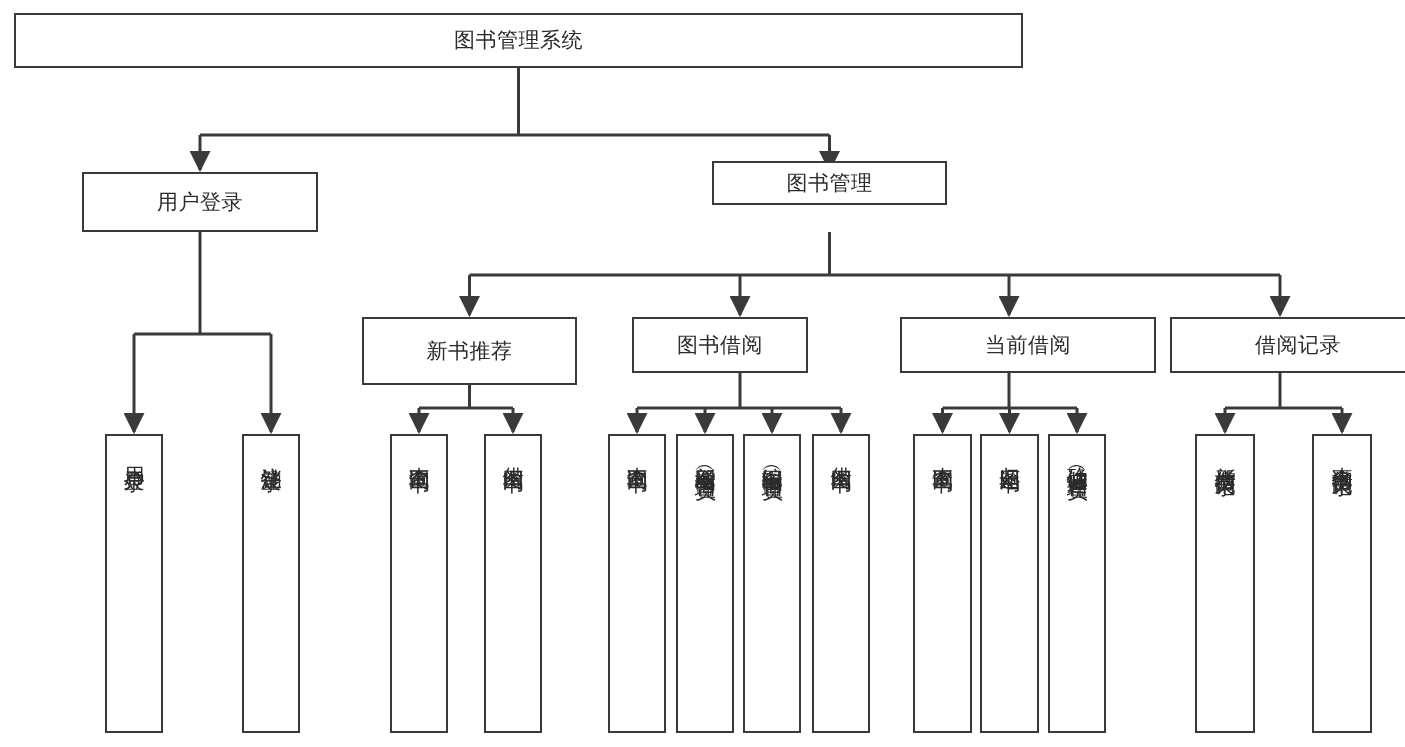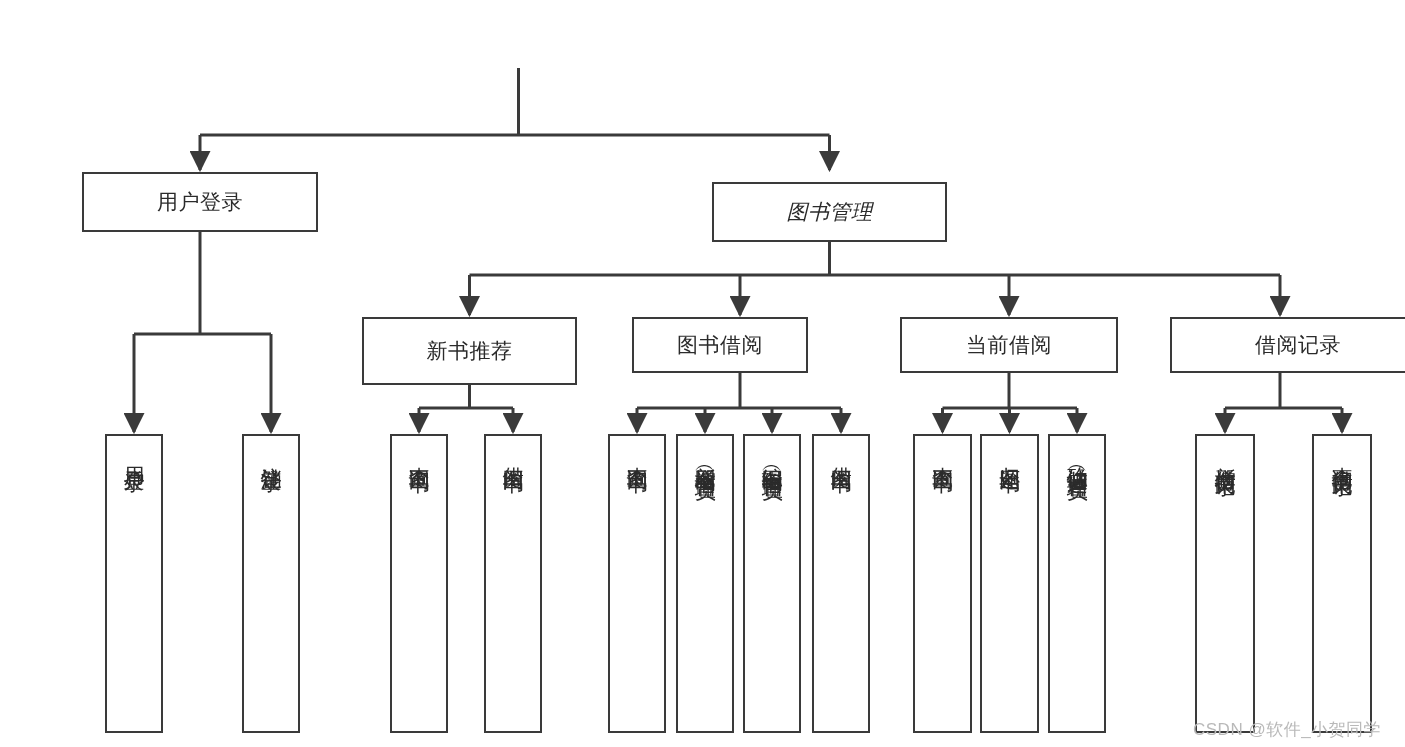--- a/index.html
+++ b/index.html
@@ -102,38 +102,41 @@
         <path d="M 942.5 408 L 942.5 432" marker-end="url(#arrow)"></path>
         <path d="M 1009.5 408 L 1009.5 432" marker-end="url(#arrow)"></path>
         <path d="M 1077 408 L 1077 432" marker-end="url(#arrow)"></path>
         <path d="M 1280 373 L 1280 408"></path>
         <path d="M 1225 408 L 1342 408"></path>
         <path d="M 1225 408 L 1225 432" marker-end="url(#arrow)"></path>
         <path d="M 1342 408 L 1342 432" marker-end="url(#arrow)"></path>
       </g>
   </svg>
 
+  <div class="node" style="left: 14px; top: 13px; width: 1009px; height: 55px;">
+    <span class="node-label">图书管理系统</span>
+  </div>
 
   <div id="level2-container">
       <div class="node" style="left: 82px; top: 172px; width: 236px; height: 60px;">
         <span class="node-label">用户登录</span>
       </div>
-      <div class="node" style="left: 712px; top: 182px; width: 235px; height: 60px; font-style: italic;">
+      <div class="node" style="left: 712px; top: 161px; width: 235px; height: 44px;">
         <span class="node-label">图书管理</span>
       </div>
     </div>
 
   <div id="level3-container">
       <div class="node" style="left: 362px; top: 317px; width: 215px; height: 68px;">
         <span class="node-label">新书推荐</span>
       </div>
       <div class="node" style="left: 632px; top: 317px; width: 176px; height: 56px;">
         <span class="node-label">图书借阅</span>
       </div>
-      <div class="node" style="left: 900px; top: 317px; width: 218px; height: 56px;">
+      <div class="node" style="left: 900px; top: 317px; width: 256px; height: 56px;">
         <span class="node-label">当前借阅</span>
       </div>
       <div class="node" style="left: 1170px; top: 317px; width: 256px; height: 56px;">
         <span class="node-label">借阅记录</span>
       </div>
     </div>
 
   <div id="leaf-container">
       <div class="node vertical" style="left: 105px; top: 434px; width: 58px; height: 299px;">
         <span class="node-label">用户登录</span>
@@ -169,14 +172,13 @@
         <span class="node-label">确认归还（管理员）</span>
       </div>
       <div class="node vertical" style="left: 1195px; top: 434px; width: 60px; height: 299px;">
         <span class="node-label">新增借阅记录</span>
       </div>
       <div class="node vertical" style="left: 1312px; top: 434px; width: 60px; height: 299px;">
         <span class="node-label">查询借阅记录</span>
       </div>
     </div>
 
-  <div class="watermark" style="left: 1193px; top: 718px;">CSDN @软件_小贺同学</div>
 </div>
 
 </body></html>

